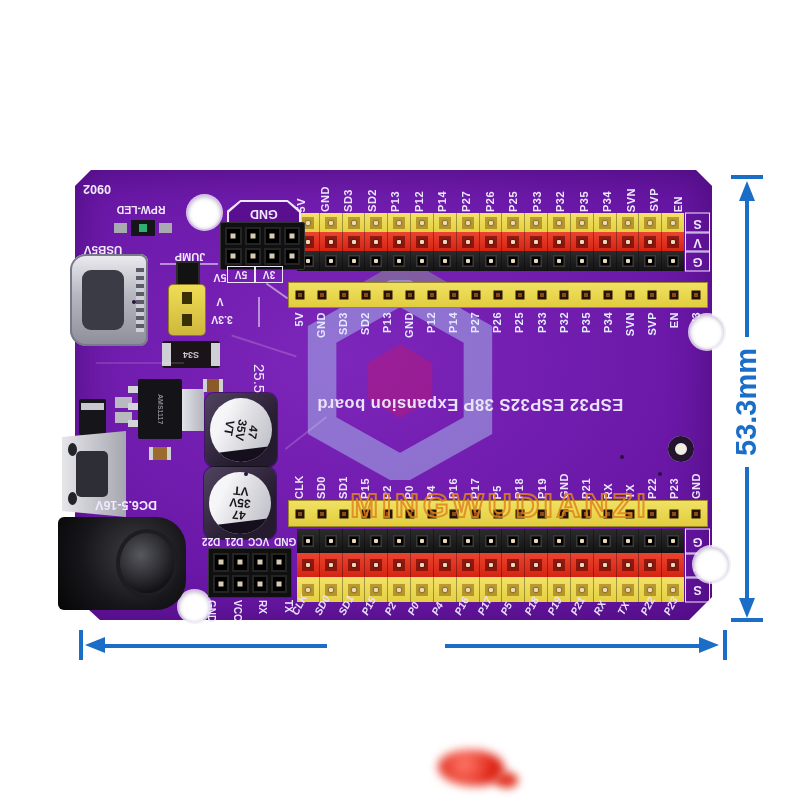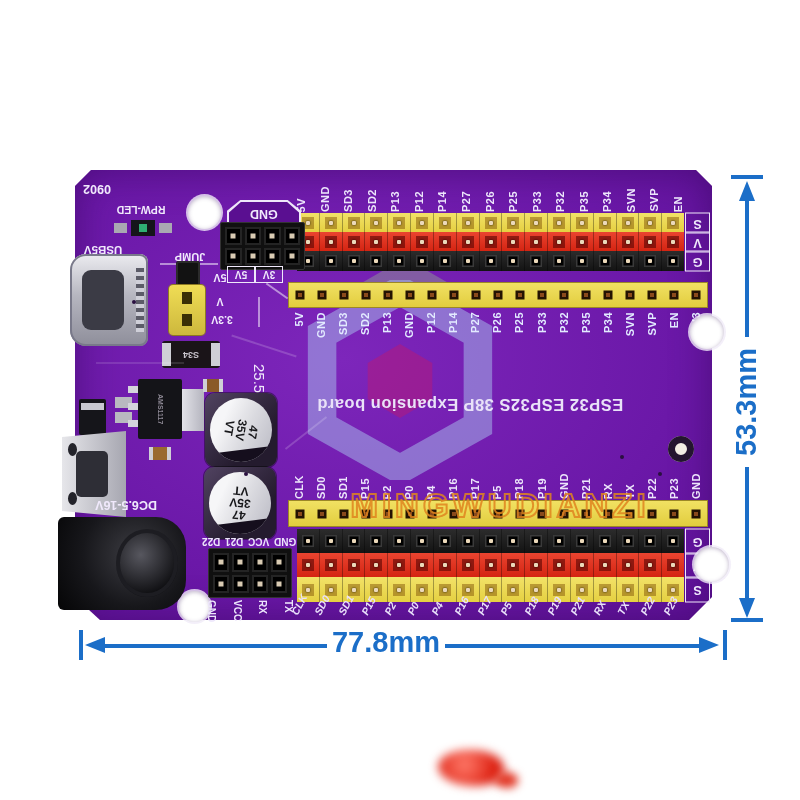--- a/index.html
+++ b/index.html
@@ -519,21 +519,20 @@
   <div class="abs tri up" style="left:739px; top:181px;"></div>
   <div class="abs dim" style="left:745px; top:201px; width:4px; height:136px;"></div>
   <div class="abs vt dimtxt" style="left:721px; top:337px; width:50px; height:130px; font-size:29px; display:flex; align-items:center; justify-content:center;">53.3mm</div>
   <div class="abs dim" style="left:745px; top:467px; width:4px; height:131px;"></div>
   <div class="abs tri down" style="left:739px; top:598px;"></div>
   <div class="abs dim" style="left:731px; top:618px; width:32px; height:4px;"></div>
 
   <div class="abs dim" style="left:79px; top:630px; width:4px; height:30px;"></div>
   <div class="abs tri left" style="left:85px; top:637px;"></div>
   <div class="abs dim" style="left:105px; top:644px; width:222px; height:4px;"></div>
-  <div class="abs dimtxt" style="left:327px; top:626px; width:118px; height:34px; font-size:29px; text-align:center;">77.8mm</div>
   <div class="abs dim" style="left:445px; top:644px; width:254px; height:4px;"></div>
   <div class="abs tri right" style="left:699px; top:637px;"></div>
   <div class="abs dim" style="left:723px; top:630px; width:4px; height:30px;"></div>
 
   <div class="abs blob" style="left:438px; top:750px; width:66px; height:36px; background:radial-gradient(circle at 40% 40%, #ff7a6a, #dc1f10 70%);"></div>
   <div class="abs blob" style="left:494px; top:772px; width:24px; height:16px; background:#e23a28; filter:blur(4px);"></div>
 
 </div>
 
 </body></html>

